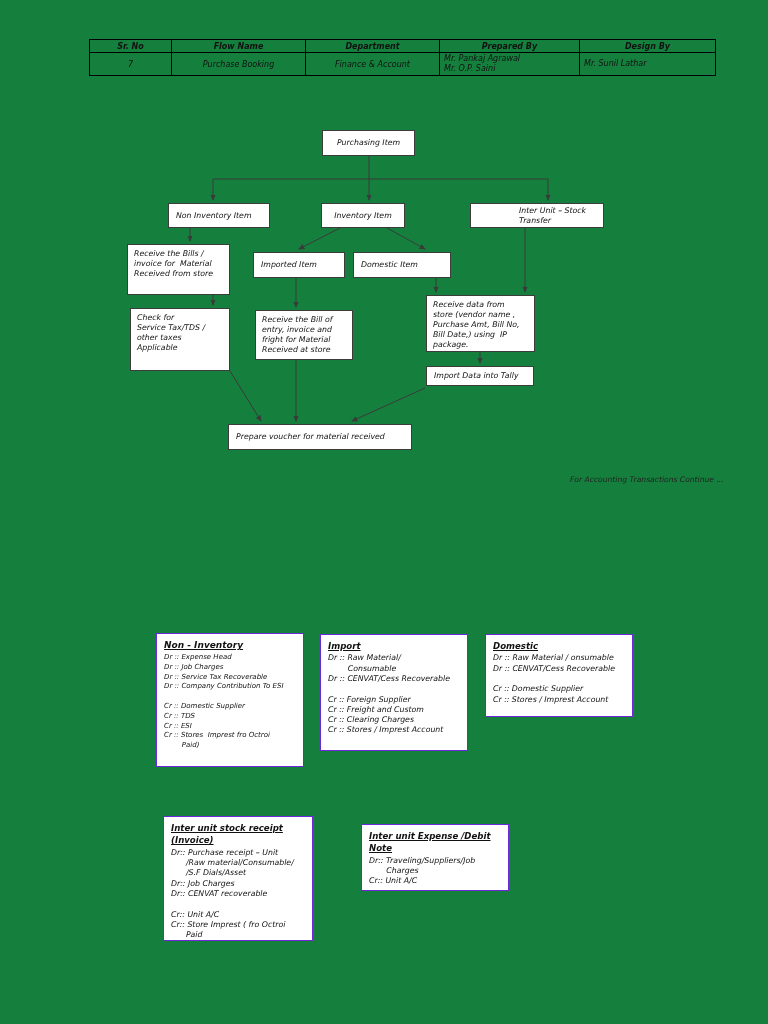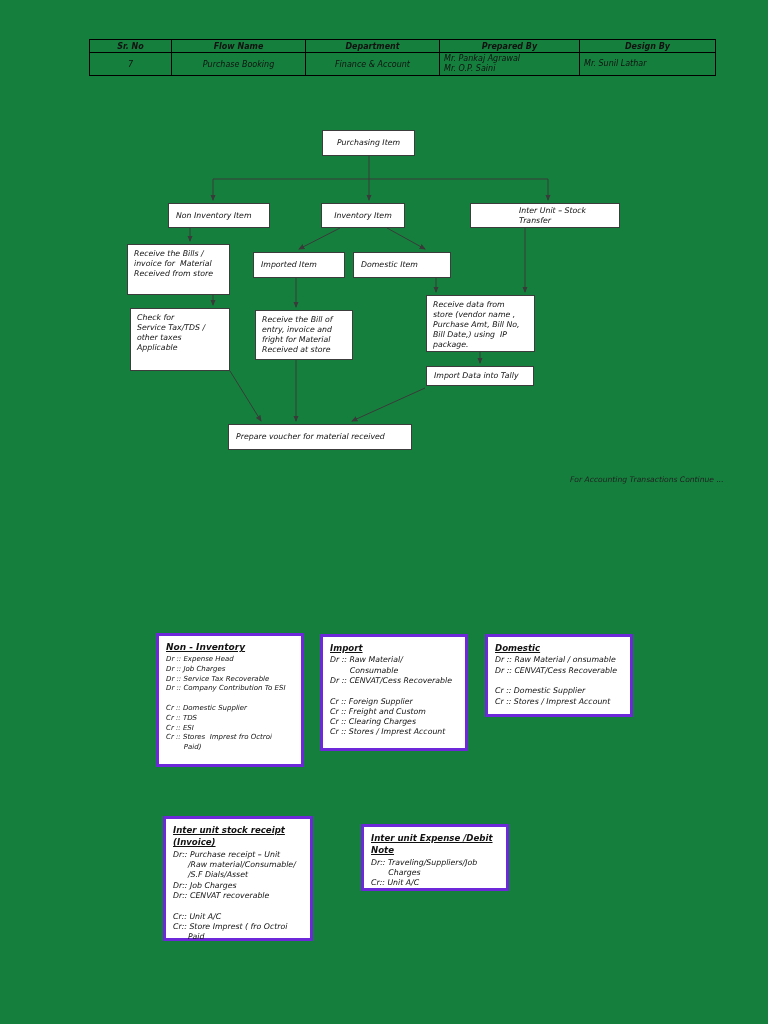--- a/index.html
+++ b/index.html
@@ -30,21 +30,21 @@
   }
   .fb-center{display:flex;align-items:center;justify-content:center;text-align:center;}
   .fb-vcenter{display:flex;align-items:center;padding-left:7px;}
   .fb-multi{padding:4px 2px 0 6px;}
   .note{
     position:absolute;left:570px;top:475px;width:165px;font-size:7.6px;
     color:#222;white-space:nowrap;z-index:2;
   }
   
   .acct{
-    position:absolute;background:#fff;border:3px solid #6d28d9;
+    position:absolute;background:#fff;border:1px solid #6d28d9;
     box-sizing:border-box;padding:5px 3px 0 7px;z-index:2;
   }
   .acct-title{
     font-weight:bold;text-decoration:underline;font-size:8.6px;
     line-height:1.45;white-space:pre-wrap;margin-bottom:1px;
   }
   .acct-body{font-size:7.8px;line-height:1.32;white-space:pre-wrap;}
   .acct-body.small{font-size:7px;line-height:1.4;}
 </style>
 </head>
@@ -103,21 +103,21 @@
       <line x1="425" y1="388" x2="352" y2="421" marker-end="url(#ah)"></line>
     </g>
   </svg>
 
   <div class="fb fb-center" style="left:322px;top:130px;width:93px;height:26px;">Purchasing Item</div>
 
   <div class="fb fb-vcenter" style="left:168px;top:203px;width:102px;height:25px;">Non Inventory Item</div>
 
   <div class="fb fb-center" style="left:321px;top:203px;width:84px;height:25px;">Inventory Item</div>
 
-  <div class="fb fb-vcenter" style="left:470px;top:203px;width:150px;height:25px;padding-left:48px;">Inter Unit – Stock Transfer</div>
+  <div class="fb fb-vcenter" style="left:470px;top:203px;width:134px;height:25px;padding-left:48px;">Inter Unit – Stock Transfer</div>
 
   <div class="fb fb-multi" style="left:127px;top:244px;width:103px;height:51px;">Receive the Bills /
 invoice for  Material
 Received from store</div>
 
   <div class="fb fb-vcenter" style="left:253px;top:252px;width:92px;height:26px;">Imported Item</div>
 
   <div class="fb fb-vcenter" style="left:353px;top:252px;width:98px;height:26px;">Domestic Item</div>
 
   <div class="fb fb-multi" style="left:130px;top:308px;width:100px;height:63px;">Check for

